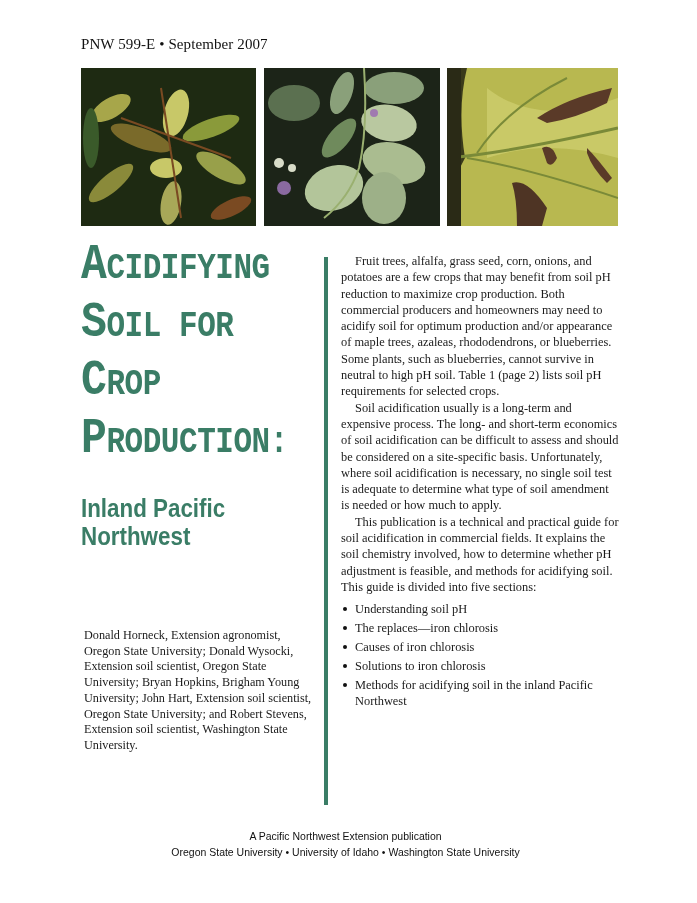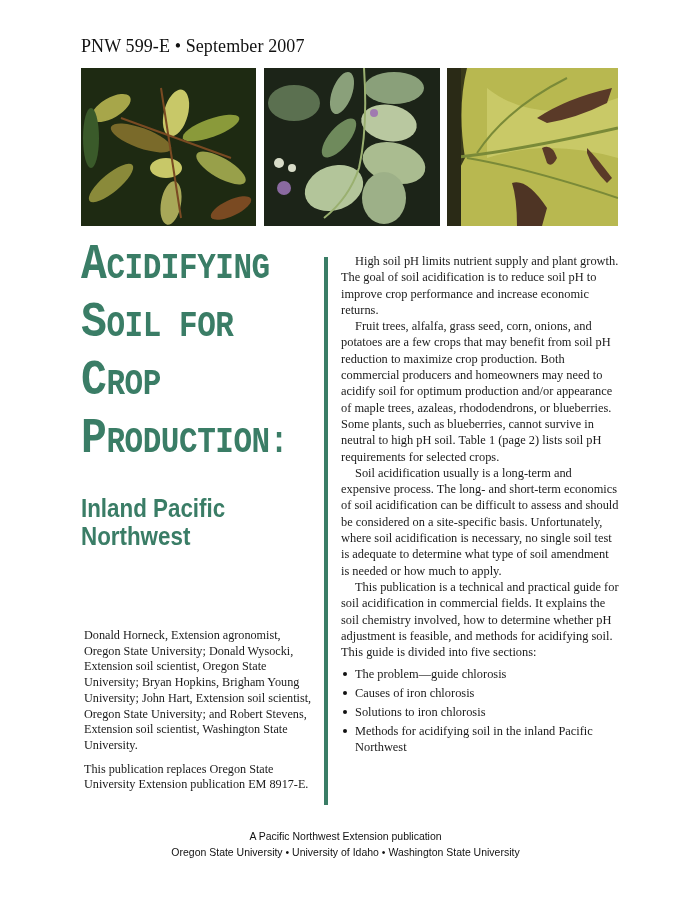--- a/index.html
+++ b/index.html
@@ -1,18 +1,18 @@
 <!DOCTYPE html>
 <html><head>
   <meta charset="utf-8">
   <style>
     html, body { margin: 0; padding: 0; background: #ffffff; }
     body { width: 697px; height: 903px; position: relative; overflow: hidden; font-family: "Liberation Serif", serif; color: #1a1a1a; }
 
-    .header-line { position: absolute; left: 81px; top: 36px; font-size: 18px; color: #111; letter-spacing: 0.1px; }
+    .header-line { position: absolute; left: 81px; top: 36px; font-size: 15px; color: #111; letter-spacing: 0.1px; }
 
     .photo { position: absolute; top: 68px; height: 158px; overflow: hidden; }
     .photo svg { display: block; width: 100%; height: 100%; }
     #photo1 { left: 81px; width: 175px; }
     #photo2 { left: 264px; width: 176px; }
     #photo3 { left: 447px; width: 171px; }
 
     .title { position: absolute; left: 81px; top: 240px; color: #3a7d66; font-family: Liberation Mono, monospace; font-weight: bold; line-height: 1; }
     .title-line { display: block; height: 58px; letter-spacing: -0.5px; transform: scaleX(0.86); transform-origin: left top; white-space: nowrap; }
     .title-line .big { font-size: 50px; }
@@ -99,32 +99,31 @@
   <span class="title-line"><span class="big">P</span><span class="small">RODUCTION:</span></span>
 </div>
 
 <div class="subtitle">
   <div>Inland Pacific</div>
   <div>Northwest</div>
 </div>
 
 <div class="authors">
   <p>Donald Horneck, Extension agronomist, Oregon State University; Donald Wysocki, Extension soil scientist, Oregon State University; Bryan Hopkins, Brigham Young University; John Hart, Extension soil scientist, Oregon State University; and Robert Stevens, Extension soil scientist, Washington State University.</p>
-  <p>This publication replaces Oregon State University Extension publication EM 8917-E.</p>
 </div>
 
 <div class="green-bar"></div>
 
 <div class="body-col">
-  <p>High soil pH limits nutrient supply and plant growth. The goal of soil acidification is to reduce soil pH to improve crop performance and increase economic returns.</p>
   <p>Fruit trees, alfalfa, grass seed, corn, onions, and potatoes are a few crops that may benefit from soil pH reduction to maximize crop production. Both commercial producers and homeowners may need to acidify soil for optimum production and/or appearance of maple trees, azaleas, rhododendrons, or blueberries. Some plants, such as blueberries, cannot survive in neutral to high pH soil. Table 1 (page 2) lists soil pH requirements for selected crops.</p>
   <p>Soil acidification usually is a long-term and expensive process. The long- and short-term economics of soil acidification can be difficult to assess and should be considered on a site-specific basis. Unfortunately, where soil acidification is necessary, no single soil test is adequate to determine what type of soil amendment is needed or how much to apply.</p>
   <p>This publication is a technical and practical guide for soil acidification in commercial fields. It explains the soil chemistry involved, how to determine whether pH adjustment is feasible, and methods for acidifying soil. This guide is divided into five sections:</p>
   <ul class="bullets">
-    <li>The problem—guide chlorosis</li>
+    <li>Understanding soil pH</li>
+    <li>The replaces—iron chlorosis</li>
     <li>Causes of iron chlorosis</li>
     <li>Solutions to iron chlorosis</li>
     <li>Methods for acidifying soil in the inland Pacific Northwest</li>
   </ul>
 </div>
 
 <div class="footer">
   <span class="line">A Pacific Northwest Extension publication</span>
   <span class="line">Oregon State University • University of Idaho • Washington State University</span>
 </div>

